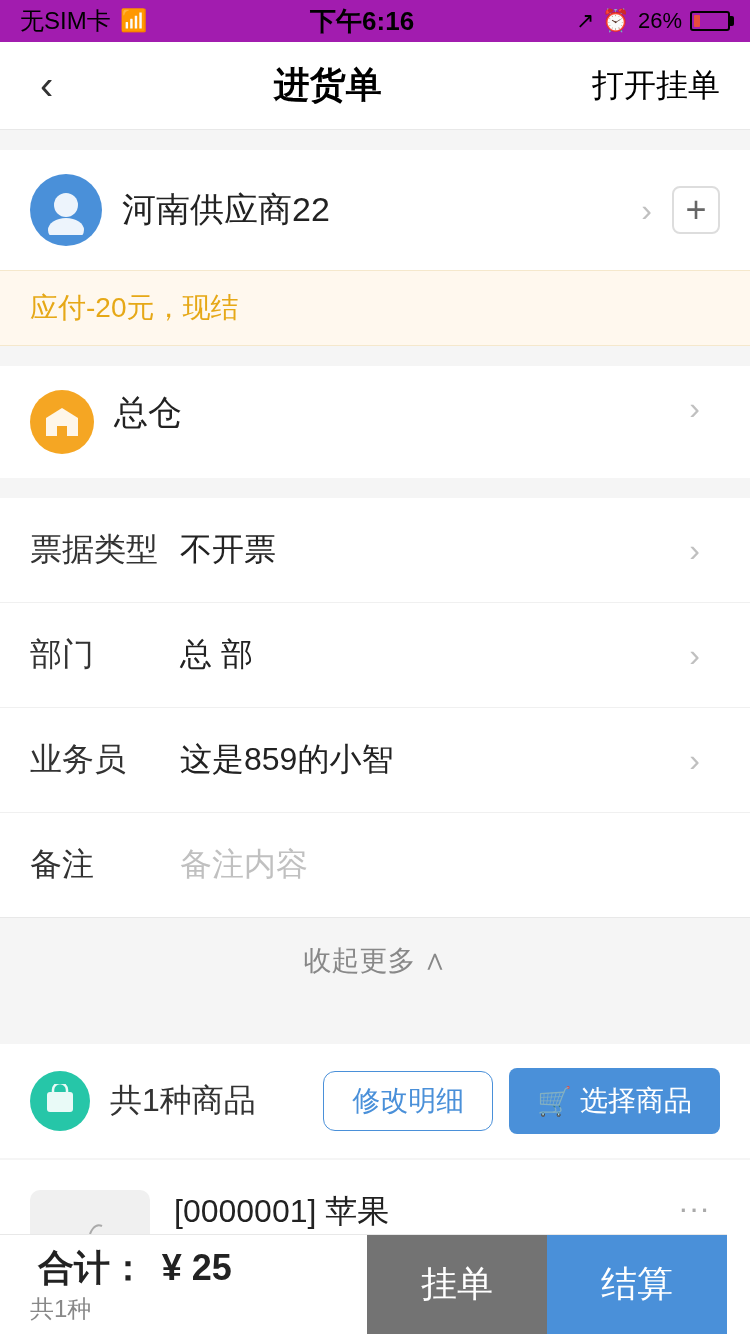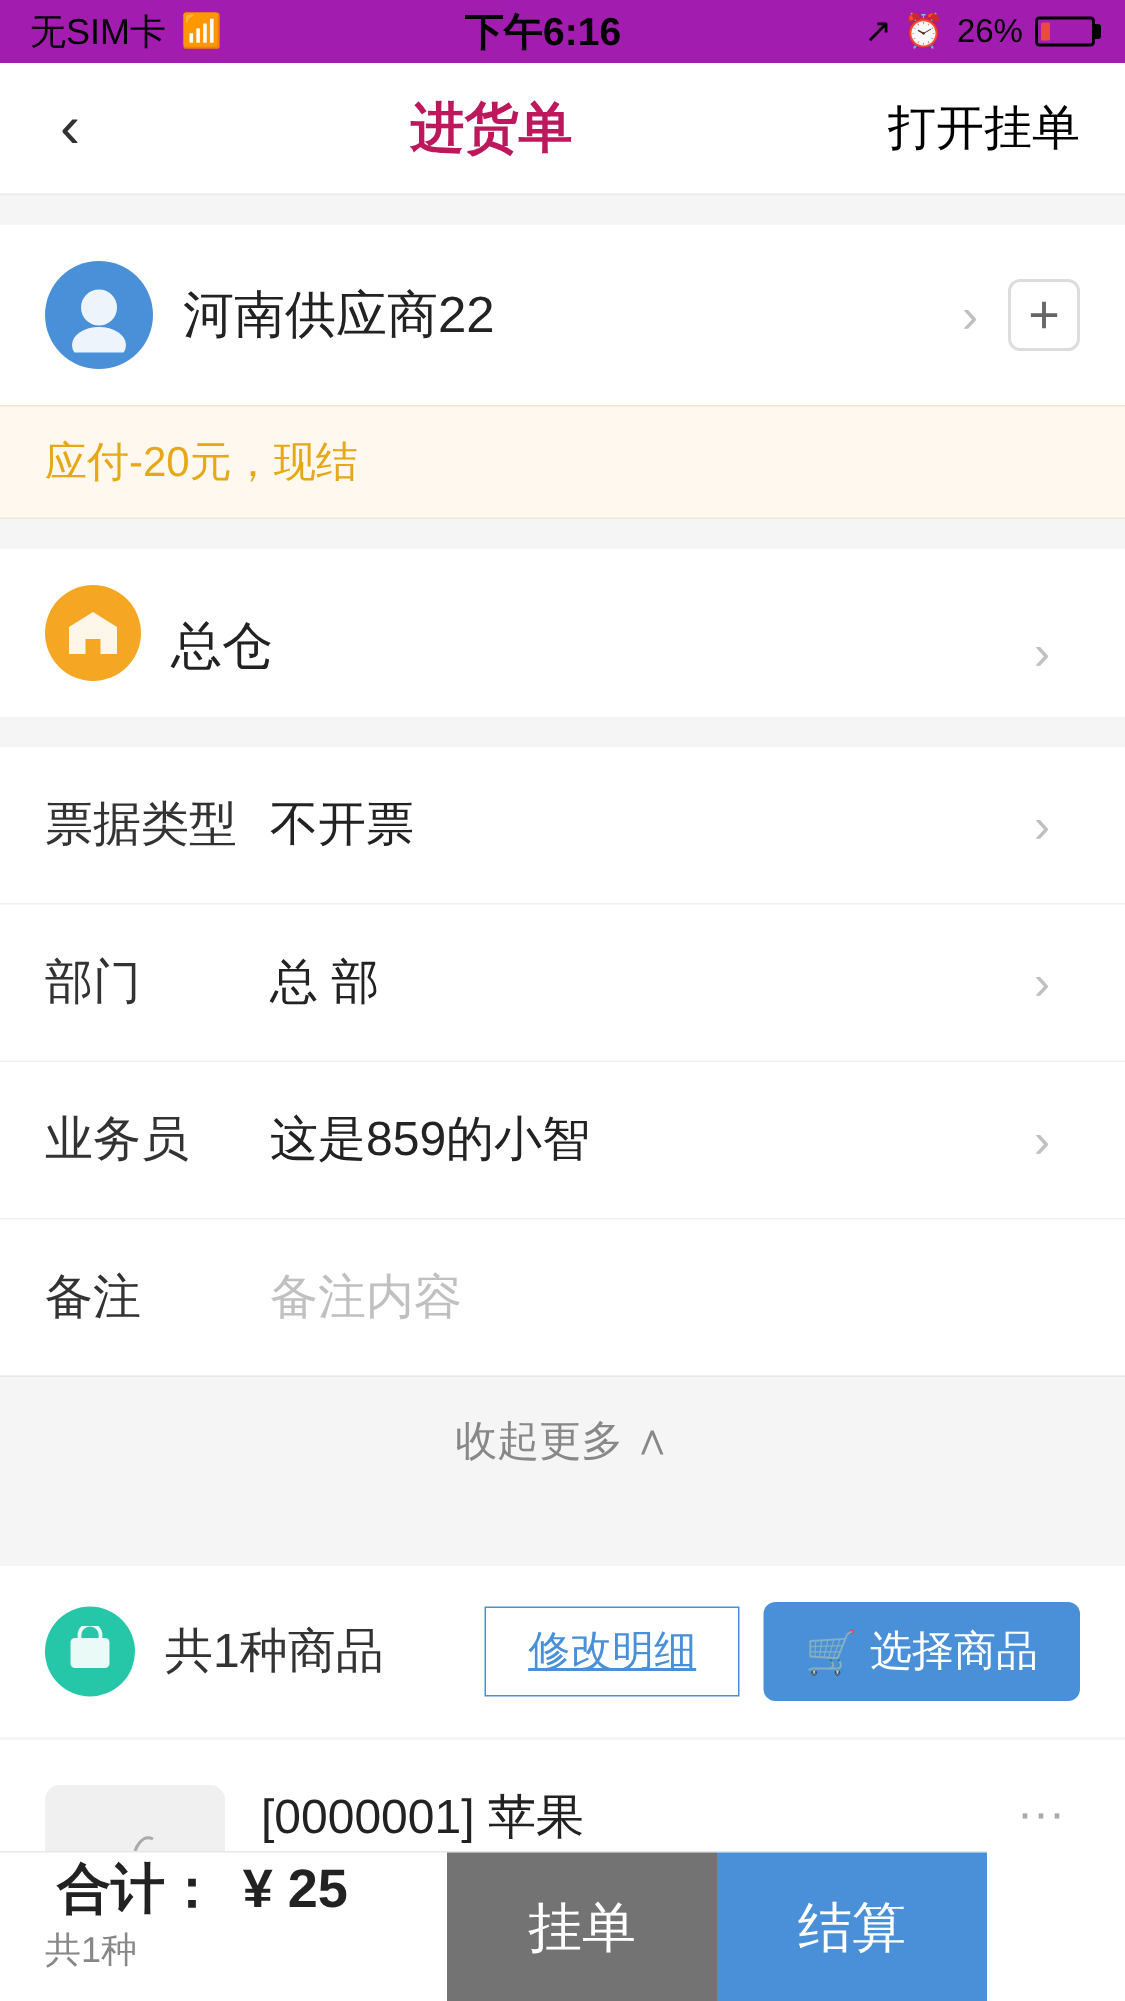--- a/index.html
+++ b/index.html
@@ -48,21 +48,21 @@
       justify-content: space-between;
       padding: 0 30px;
       border-bottom: 1px solid #e8e8e8;
     }
     .nav-back {
       font-size: 40px;
       color: #333;
       cursor: pointer;
       padding: 10px;
     }
-    .nav-title { font-size: 36px; font-weight: 600; color: #be185d; }
+    .nav-title { font-size: 36px; font-weight: 600; color: #000000; }
     .nav-action { font-size: 32px; color: #000; cursor: pointer; }
 
     
     .spacer { height: 20px; background: #f5f5f5; }
 
     
     .card {
       background: #fef9c3;
       margin-bottom: 0;
     }
@@ -97,21 +97,21 @@
       padding: 18px 30px;
       font-size: 28px;
       color: #e6a817;
       border-top: 1px solid #f5e8cc;
       border-bottom: 1px solid #f5e8cc;
     }
 
     
     .warehouse-row {
       display: flex;
-      align-items: flex-end;
+      align-items: flex-start;
       padding: 24px 30px;
       background: #fff;
     }
     .warehouse-icon {
       width: 64px; height: 64px; border-radius: 50%;
       background: #F5A623;
       display: flex; align-items: center; justify-content: center;
       margin-right: 20px; flex-shrink: 0;
     }
     .warehouse-name { flex: 1; font-size: 34px; color: #222; }
@@ -154,26 +154,25 @@
       width: 60px; height: 60px; border-radius: 50%;
       background: #26C6A8;
       display: flex; align-items: center; justify-content: center;
       margin-right: 20px; flex-shrink: 0;
     }
     .product-count-label { flex: 1; font-size: 32px; color: #333; }
     .btn-outline {
       border: 1.5px solid #4A90D9;
       color: #4A90D9;
       background: #fff;
-      border-radius: 0;
+      border-radius: 12px;
       padding: 10px 28px;
       font-size: 28px;
       cursor: pointer;
       margin-right: 16px;
-      text-decoration: underline;
     }
     .btn-blue {
       background: #4A90D9;
       color: #fff;
       border: none;
       border-radius: 8px;
       padding: 14px 28px;
       font-size: 28px;
       cursor: pointer;
       display: flex; align-items: center; gap: 8px;
@@ -203,25 +202,25 @@
     .product-more {
       color: #aaa; font-size: 32px; cursor: pointer;
       padding: 0 10px;
     }
 
     
     .bottom-bar {
       position: fixed;
       bottom: 0;
       left: 0;
-      width: 658px;
+      width: 727px;
       height: 100px;
       background: #fff;
       display: flex;
-      align-items: flex-start;
+      align-items: center;
       border-top: 1px solid #e8e8e8;
     }
     .total-section {
       flex: 1;
       padding: 0 30px;
       display: flex;
       flex-direction: column;
       justify-content: center;
     }
     .total-label { font-size: 28px; color: #333; }

